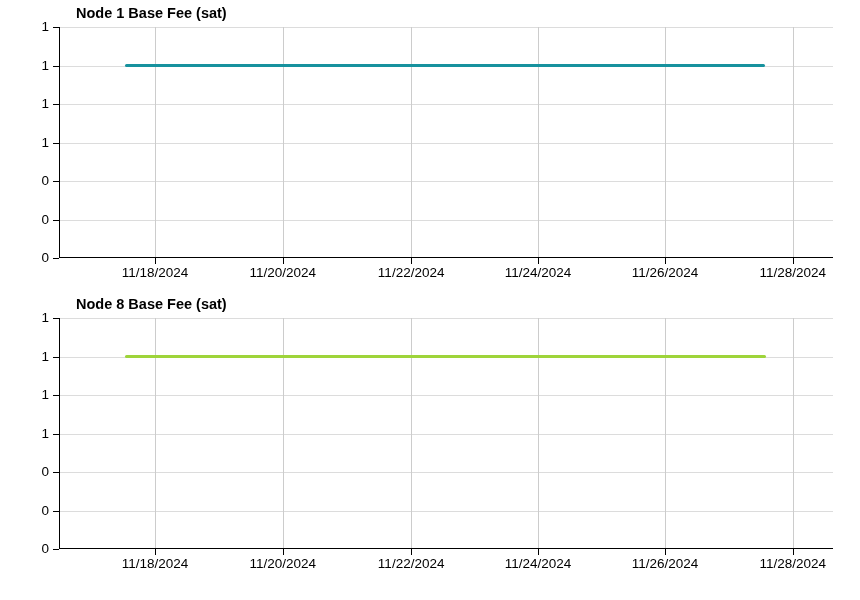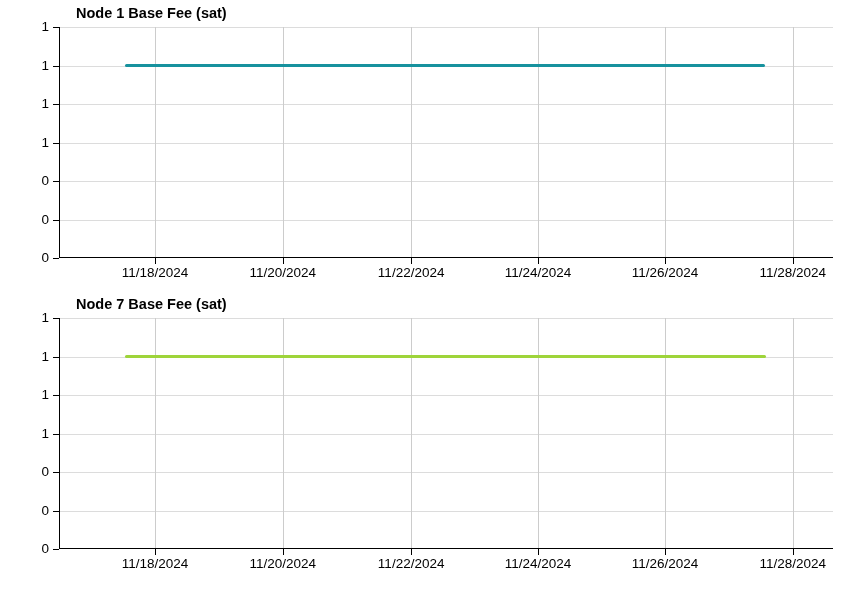--- a/index.html
+++ b/index.html
@@ -147,21 +147,21 @@
         <div class="vgrid" style="left: 733.752px;"></div>
         <div class="xtick" style="left: 733.752px;"></div>
         <div class="xlabel" style="left: 733.752px;">11/28/2024</div>
         <div class="axis-y"></div>
         <div class="axis-x"></div>
         <div class="series-line" style="top: 37px; left: 65.79px; width: 640.098px; background: rgb(23, 146, 158);"></div>
       </div>
   </section>
 
   <section class="chart-section" style="top: 291px;">
-    <h2 class="chart-title">Node 7 Base Fee (sat)</h2>
+    <h2 class="chart-title">Node 8 Base Fee (sat)</h2>
     <div class="plot">
         <div class="hgrid" style="top: 0px;"></div>
         <div class="ytick" style="top: 0px;"></div>
         <div class="ylabel" style="top: 0px;">1</div>
         <div class="hgrid" style="top: 38.5px;"></div>
         <div class="ytick" style="top: 38.5px;"></div>
         <div class="ylabel" style="top: 38.5px;">1</div>
         <div class="hgrid" style="top: 77px;"></div>
         <div class="ytick" style="top: 77px;"></div>
         <div class="ylabel" style="top: 77px;">1</div>

